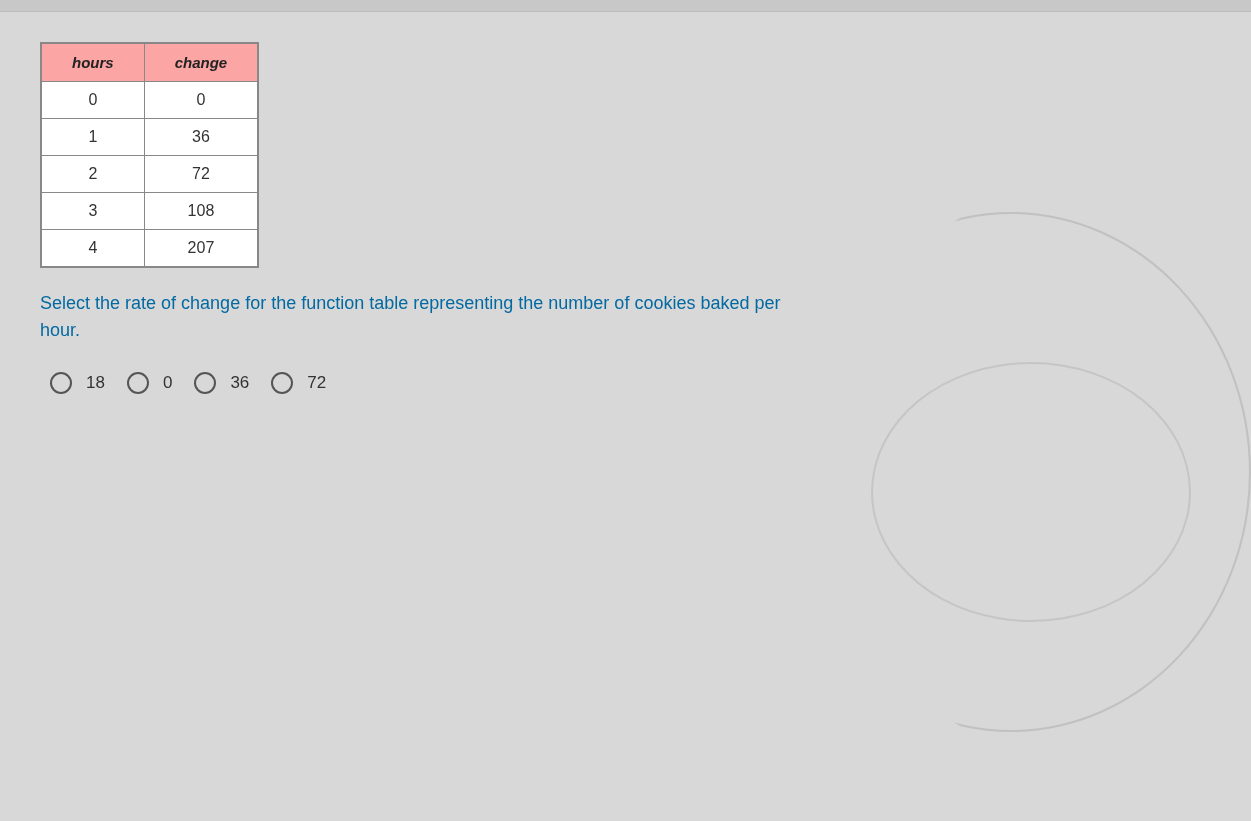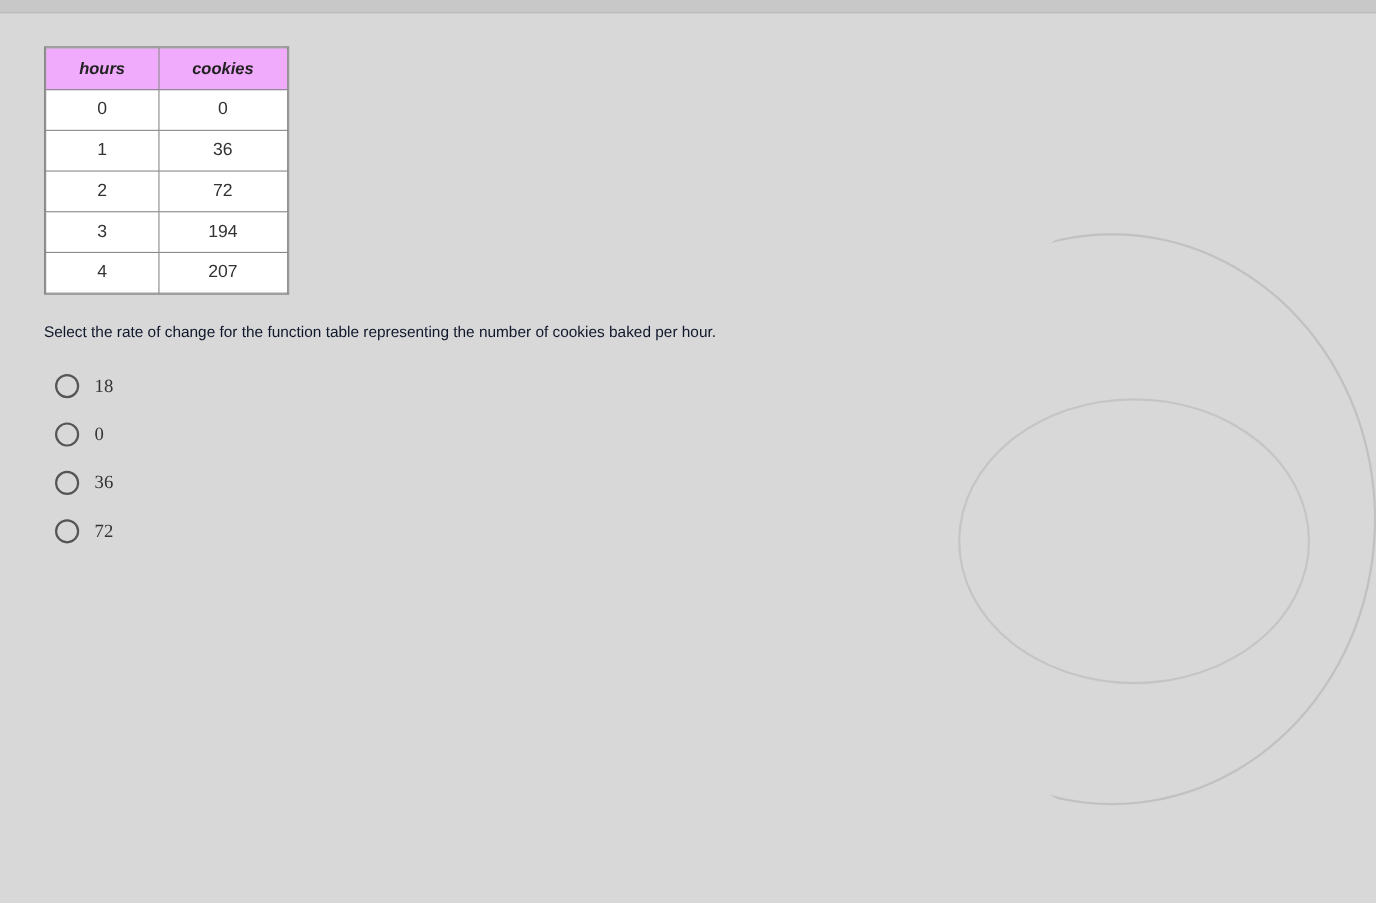--- a/index.html
+++ b/index.html
@@ -35,52 +35,51 @@
       margin-bottom: 18px;
       background: #fff;
     }
 
     table {
       border-collapse: collapse;
       min-width: 200px;
     }
 
     table th {
-      background-color: #f0abfc;
+      background-color: #fca5a5;
       border: 1.5px solid #888;
       padding: 10px 30px;
       font-size: 15px;
       font-weight: bold;
       color: #222;
       text-align: center;
       font-style: italic;
     }
 
     table td {
       border: 1.5px solid #888;
       padding: 9px 30px;
       font-size: 16px;
       color: #333;
       text-align: center;
     }
 
     .question-text {
-      font-size: 14px;
-      color: #0f172a;
+      font-size: 18px;
+      color: #0369a1;
       margin-bottom: 28px;
       max-width: 760px;
       line-height: 1.5;
     }
 
     .options-list {
       display: flex;
-      flex-direction: column;
+      flex-direction: row;
       gap: 22px;
       margin-left: 10px;
-      font-family: Liberation Serif, serif;
     }
 
     .option-item {
       display: flex;
       align-items: center;
       gap: 14px;
       cursor: pointer;
     }
 
     .radio-circle {
@@ -132,39 +131,39 @@
 <div class="top-bar"></div>
 
 <div class="main-container">
 
   
   <div class="table-wrapper">
     <table>
       <thead>
         <tr>
           <th>hours</th>
-          <th>cookies</th>
+          <th>change</th>
         </tr>
       </thead>
       <tbody id="table-body">
       <tr>
             <td>0</td>
             <td>0</td>
           </tr>
           <tr>
             <td>1</td>
             <td>36</td>
           </tr>
           <tr>
             <td>2</td>
             <td>72</td>
           </tr>
           <tr>
             <td>3</td>
-            <td>194</td>
+            <td>108</td>
           </tr>
           <tr>
             <td>4</td>
             <td>207</td>
           </tr>
         </tbody>
     </table>
   </div>
 
   

